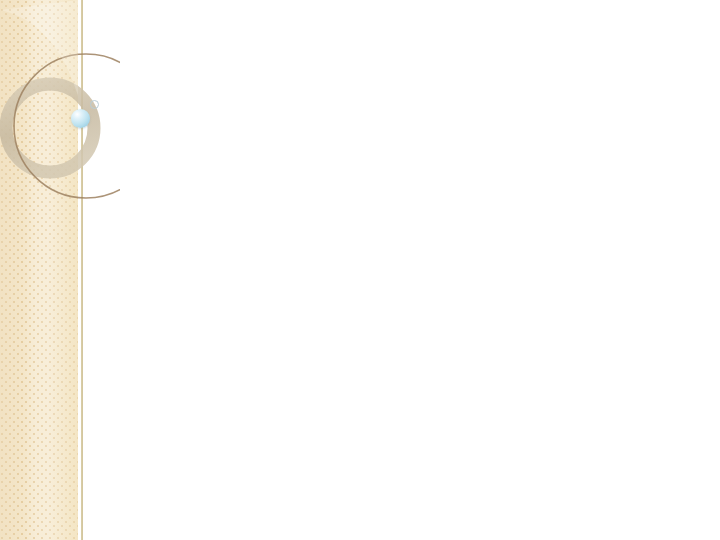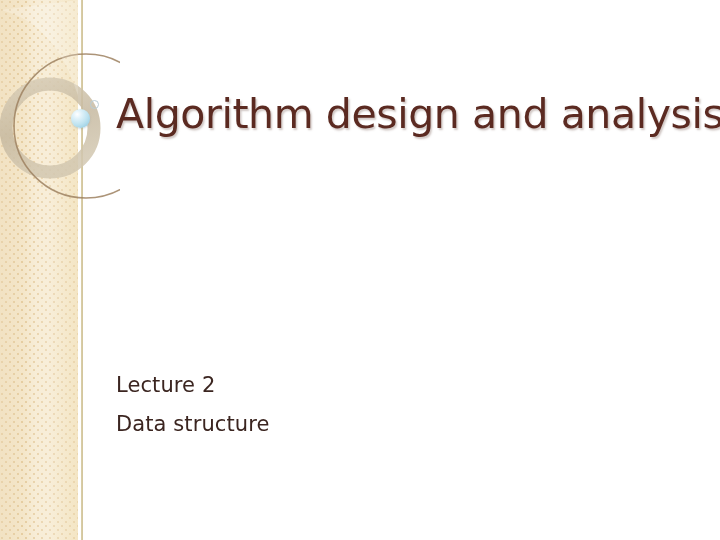--- a/index.html
+++ b/index.html
@@ -162,20 +162,15 @@
 
       <circle cx="86" cy="126" r="72" fill="none" stroke="#9d8160" stroke-width="1.6" opacity="0.85"></circle>
 
       <path d="M 0 10 Q 55 22 78 96 L 78 0 Z" fill="rgba(255,255,255,0.22)"></path>
     </svg>
   </div>
 
   <div class="bubble"></div>
   <div class="bubble-mini"></div>
 
-  <div class="title">Algorithm design and analysis</div>
 
-  <div class="body-block">
-    <div class="body-line">Lecture 2</div>
-    <div class="body-line">Data structure</div>
-  </div>
 
 </div>
 
 </body></html>

